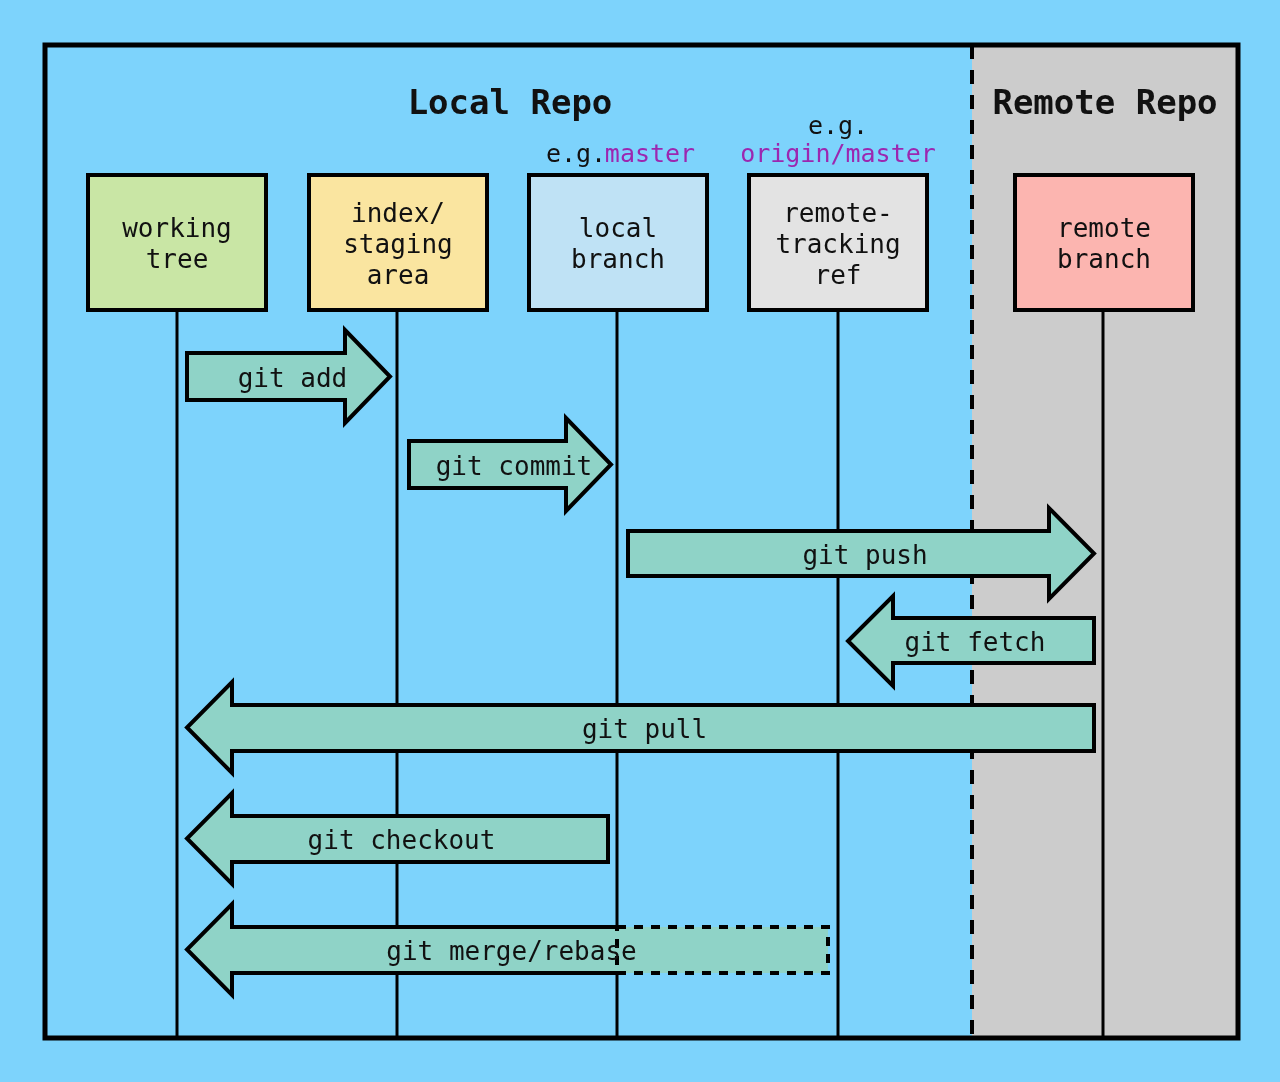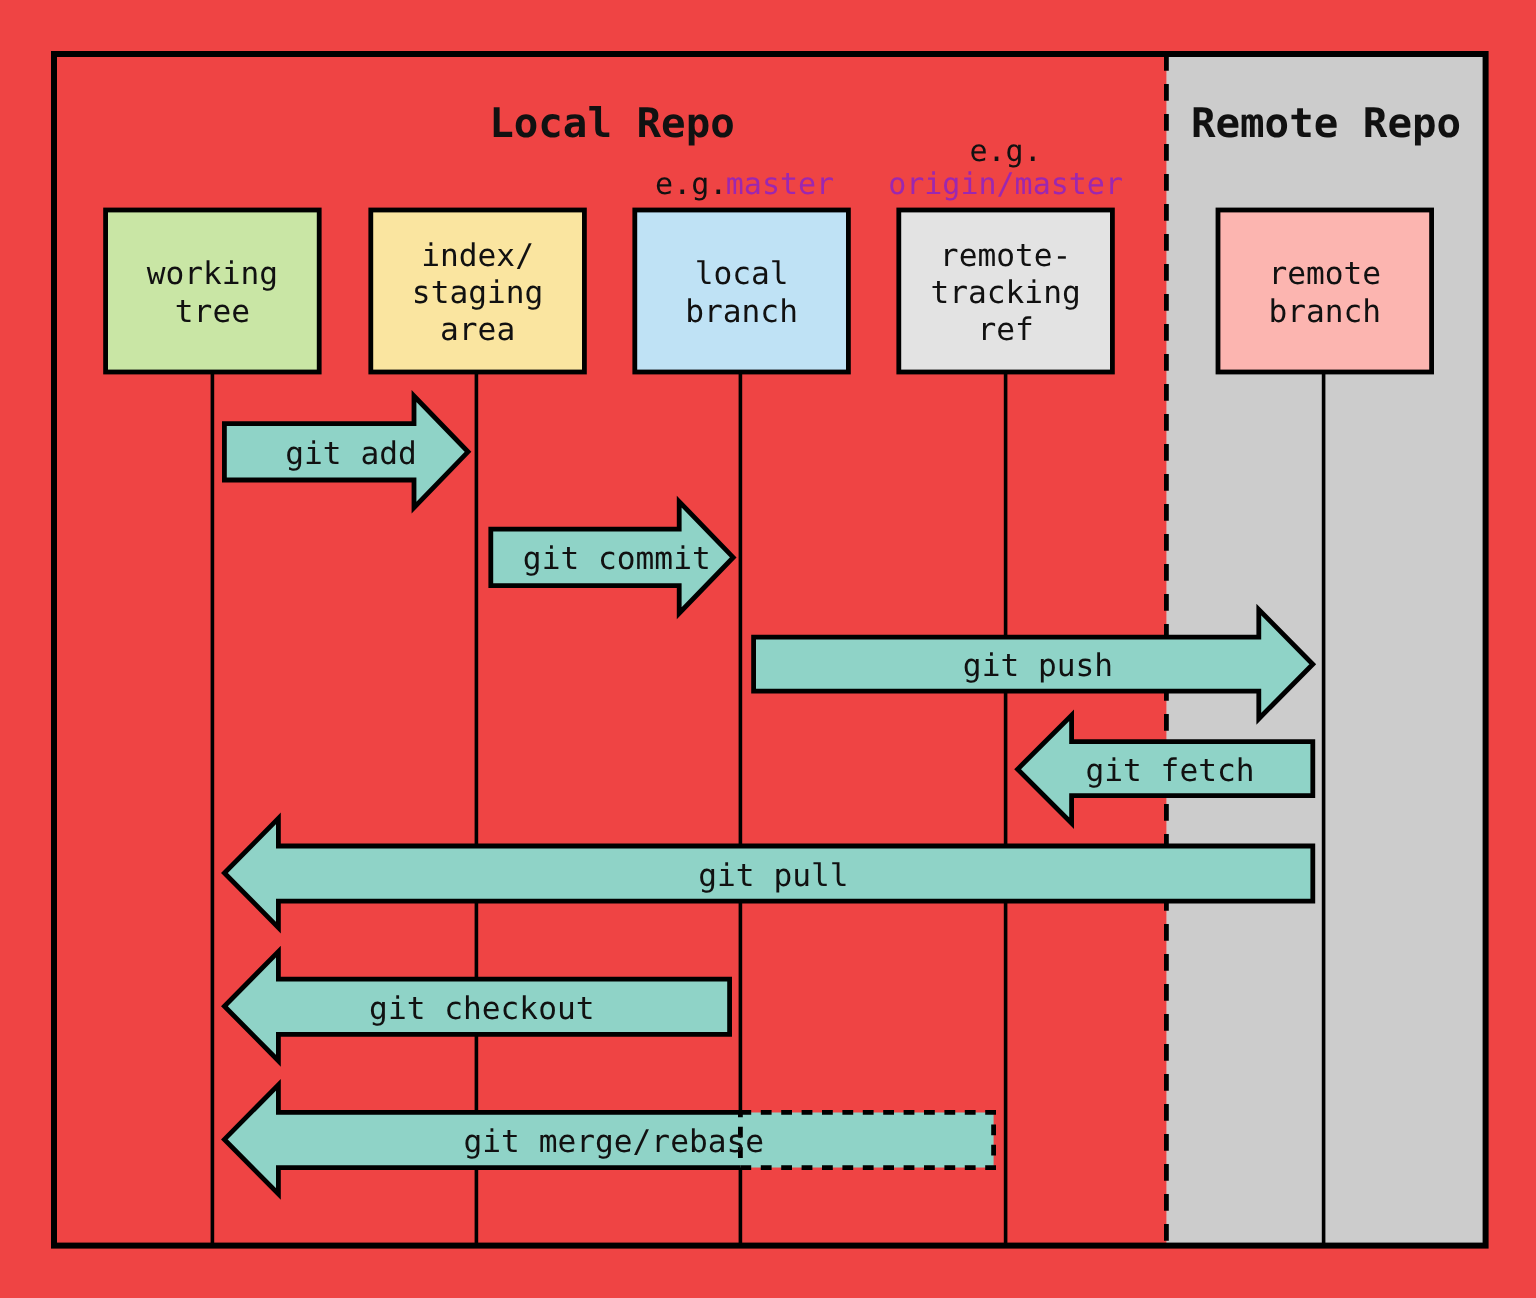--- a/index.html
+++ b/index.html
@@ -6,21 +6,21 @@
     margin: 0;
     padding: 0;
     background: #ffffff;
     font-family: "DejaVu Sans Mono", "Liberation Mono", monospace;
   }
   #stage {
     position: relative;
     width: 1280px;
     height: 1082px;
     overflow: hidden;
-    background: #ef4444;
+    background: #7dd3fc;
   }
   #stage svg {
     position: absolute;
     left: 0;
     top: 0;
   }
   text { font-family: "DejaVu Sans Mono", "Liberation Mono", monospace; }
 </style>
 </head>
 <body>

